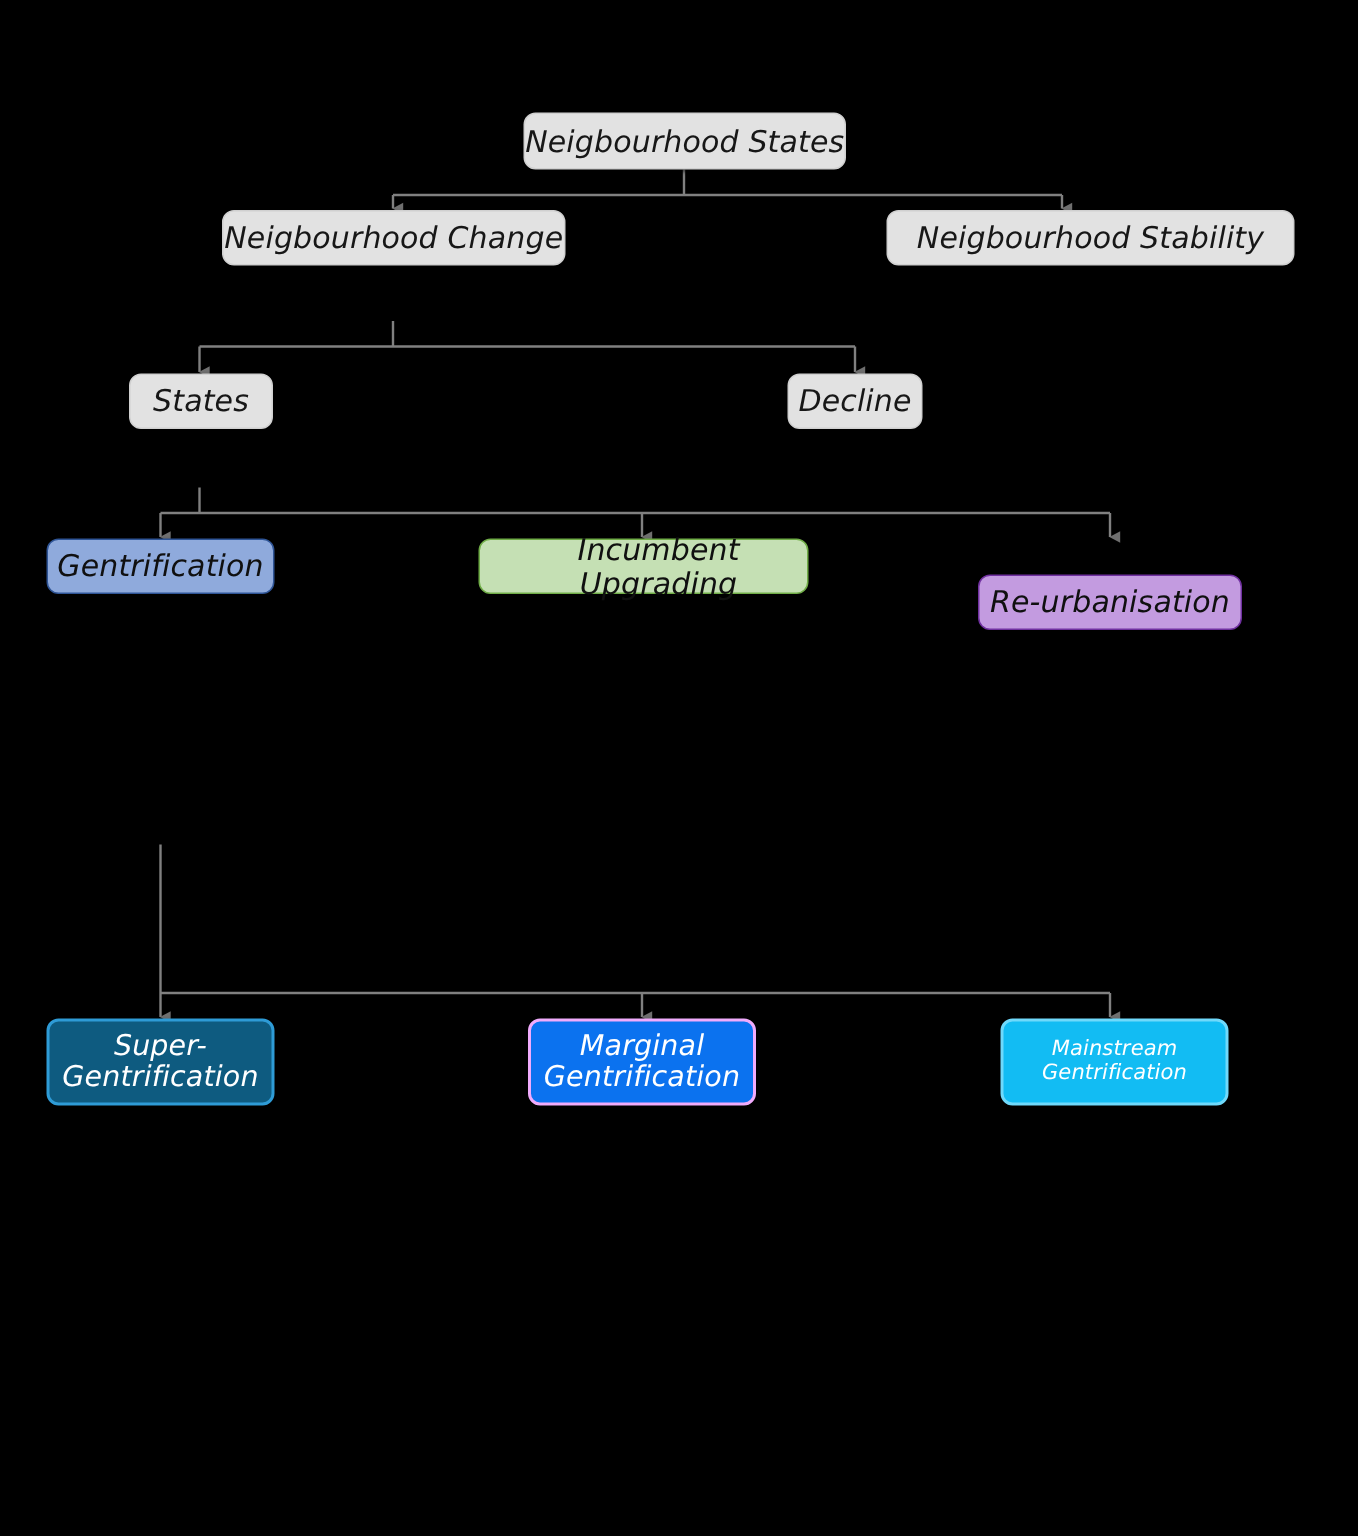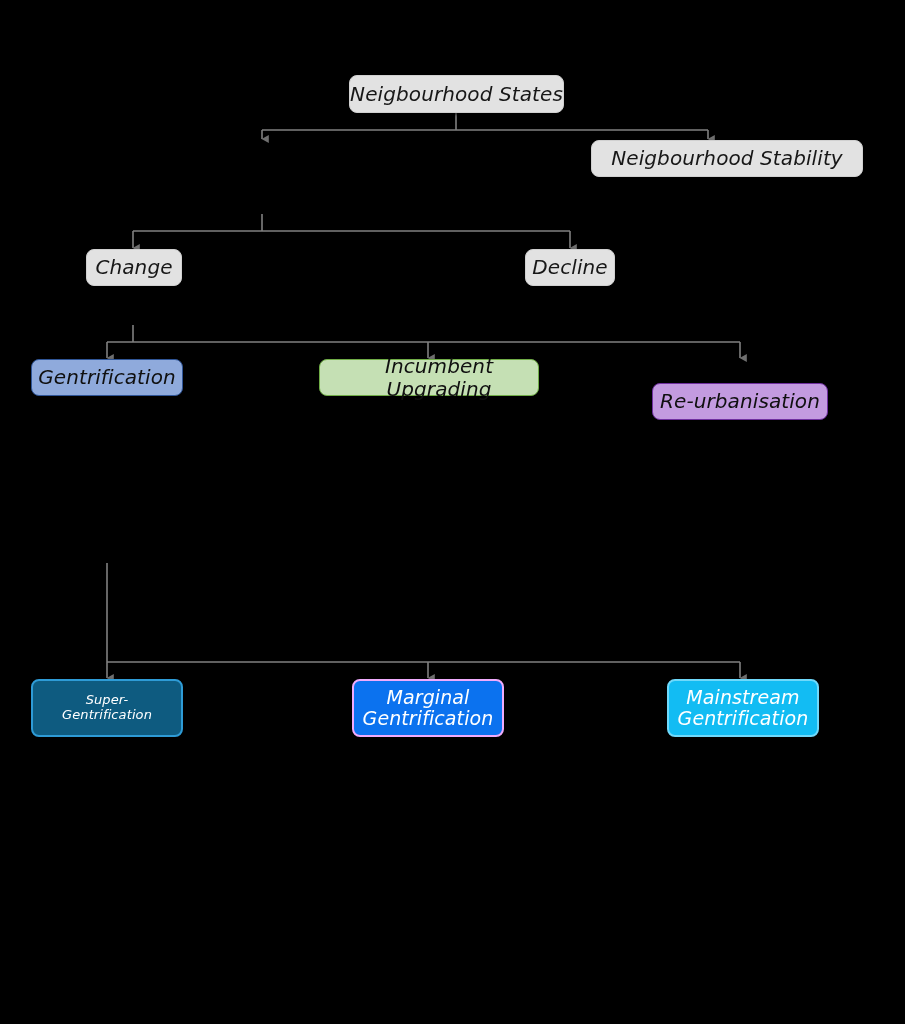--- a/index.html
+++ b/index.html
@@ -73,33 +73,33 @@
     background: #c39be0;
     border: 1.5px solid #7030a0;
     color: #101010;
     font-size: 20px;
   }
 
   .node.teal-dark {
     background: #0e5b80;
     border: 2px solid #2e9bd6;
     color: #ffffff;
-    font-size: 13px;
+    font-size: 19px;
   }
   .node.blue-bright {
     background: #0b72ef;
     border: 2px solid #f0abfc;
     color: #ffffff;
     font-size: 19px;
   }
   .node.cyan {
     background: #12bcf3;
     border: 2px solid #6fd9fb;
     color: #ffffff;
-    font-size: 19px;
+    font-size: 14px;
   }
 </style>
 </head>
 <body>
 
 <div id="diagram">
 
   <svg id="wires" viewBox="0 0 905 1024" width="905" height="1024" xmlns="http://www.w3.org/2000/svg">
     <defs>
       <marker id="arrowDown" markerWidth="9" markerHeight="9" refX="4.5" refY="8" orient="auto" markerUnits="userSpaceOnUse">
@@ -128,24 +128,25 @@
       <path d="M107,563 L107,662"></path>
       <path d="M107,662 L740,662"></path>
       <path d="M107,662 L107,678" marker-end="url(#arrowDown)"></path>
       <path d="M428,662 L428,678" marker-end="url(#arrowDown)"></path>
       <path d="M740,662 L740,678" marker-end="url(#arrowDown)"></path>
     </g>
   </svg>
 
   <div class="node grey" style="left:349px; top:75px; width:215px; height:38px;">Neigbourhood States</div>
 
+  <div class="node grey" style="left:148px; top:140px; width:229px; height:37px;">Neigbourhood Change</div>
 
   <div class="node grey" style="left:591px; top:140px; width:272px; height:37px;">Neigbourhood Stability</div>
 
-  <div class="node grey" style="left:86px; top:249px; width:96px; height:37px;">Change</div>
+  <div class="node grey" style="left:86px; top:249px; width:96px; height:37px;">States</div>
 
   <div class="node grey" style="left:525px; top:249px; width:90px; height:37px;">Decline</div>
 
   <div class="node blue-light" style="left:31px; top:359px; width:152px; height:37px;">Gentrification</div>
 
   <div class="node green-light" style="left:319px; top:359px; width:220px; height:37px;">Incumbent Upgrading</div>
 
   <div class="node purple-light" style="left:652px; top:359px; width:176px; height:37px;margin-top:24px;">Re-urbanisation</div>
 
   <div class="node teal-dark" style="left:31px; top:679px; width:152px; height:58px;">Super-

